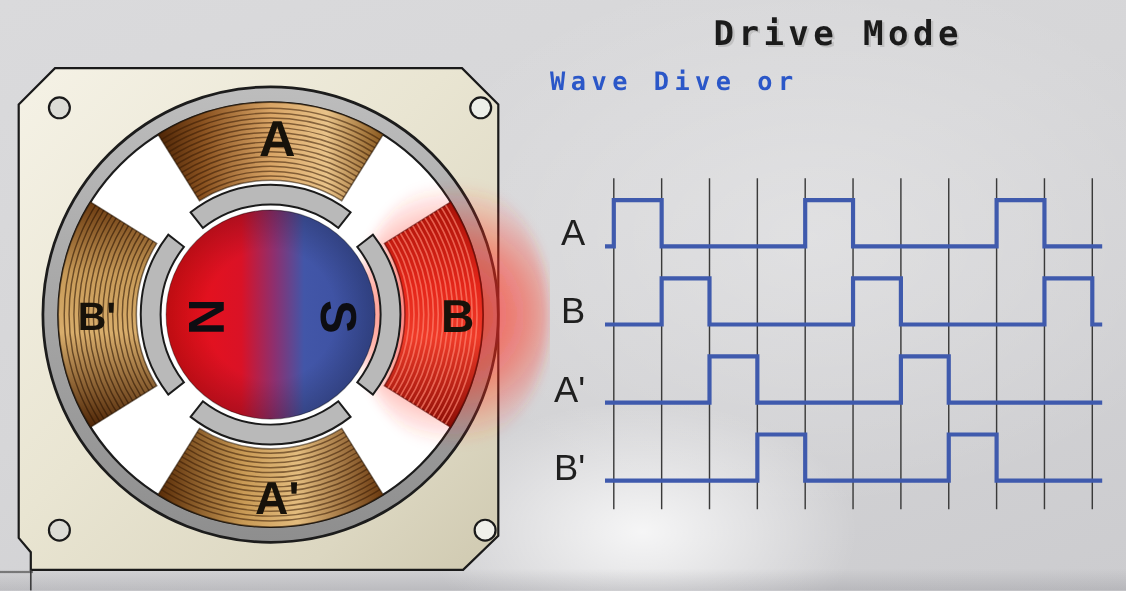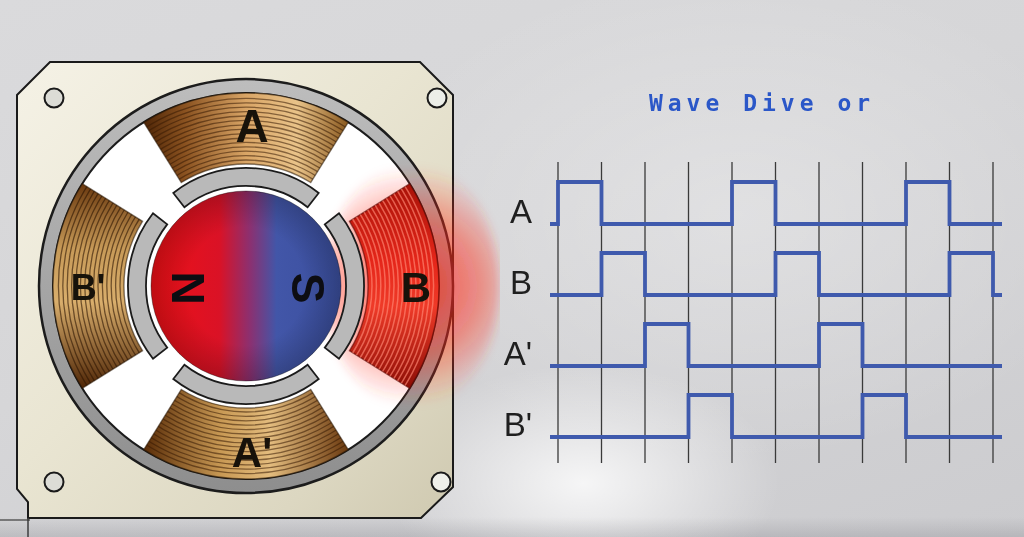--- a/index.html
+++ b/index.html
@@ -13,21 +13,21 @@
   }
   .bottom-shade{position:absolute;left:0;bottom:0;width:100%;height:20px;
     background:linear-gradient(180deg, rgba(70,70,80,0) 0%, rgba(70,70,80,0.16) 100%);}
   .horizon{position:absolute;left:0;top:519px;width:30px;height:1.5px;background:rgba(45,45,45,0.55);}
   .title{
     position:absolute;left:500px;top:13px;width:524px;text-align:center;
     font-family:"DejaVu Sans Mono",monospace;font-weight:bold;font-size:31px;
     letter-spacing:4px;color:#1b1b1b;text-shadow:2px 2px 0 rgba(130,130,130,0.28);
   }
   .subtitle{
-    position:absolute;left:500px;top:86px;width:524px;text-align:center;
+    position:absolute;left:500px;top:58px;width:524px;text-align:left;
     font-family:"DejaVu Sans Mono",monospace;font-weight:bold;font-size:23px;
     letter-spacing:5px;line-height:34px;color:#2b57c8;
   }
   .motor-svg{position:absolute;left:0;top:0;}
   .wave-svg{position:absolute;left:488px;top:140px;}
   .motor-label{font-family:"Liberation Sans",sans-serif;font-weight:700;fill:#17120a;}
   .pole-label{font-family:"Liberation Sans",sans-serif;font-weight:700;fill:#0d0d12;}
 </style>
 </head>
 <body>
@@ -209,20 +209,21 @@
       <text class="pole-label" x="187" y="303" font-size="46" text-anchor="middle" transform="rotate(90 187 288)">N</text>
       <text class="pole-label" x="307" y="303" font-size="46" text-anchor="middle" transform="rotate(90 307 288)">S</text>
     </g>
 
     <text class="motor-label" x="252" y="142" font-size="46" text-anchor="middle">A</text>
     <text class="motor-label" x="416" y="302" font-size="42" text-anchor="middle">B</text>
     <text class="motor-label" x="88" y="300" font-size="36" text-anchor="middle">B'</text>
     <text class="motor-label" x="252" y="467" font-size="42" text-anchor="middle">A'</text>
   </svg>
 
+  <div class="title">Drive Mode</div>
   <div class="subtitle">
     <div>Wave Dive or</div>
   </div>
 
   <svg id="wave-svg" class="wave-svg" width="536" height="340" viewBox="0 0 536 340">
       <line x1="70.0" y1="22" x2="70.0" y2="323" stroke="#3a3a3a" stroke-width="1.3"></line>
       <line x1="113.5" y1="22" x2="113.5" y2="323" stroke="#3a3a3a" stroke-width="1.3"></line>
       <line x1="157.0" y1="22" x2="157.0" y2="323" stroke="#3a3a3a" stroke-width="1.3"></line>
       <line x1="200.5" y1="22" x2="200.5" y2="323" stroke="#3a3a3a" stroke-width="1.3"></line>
       <line x1="244.0" y1="22" x2="244.0" y2="323" stroke="#3a3a3a" stroke-width="1.3"></line>

